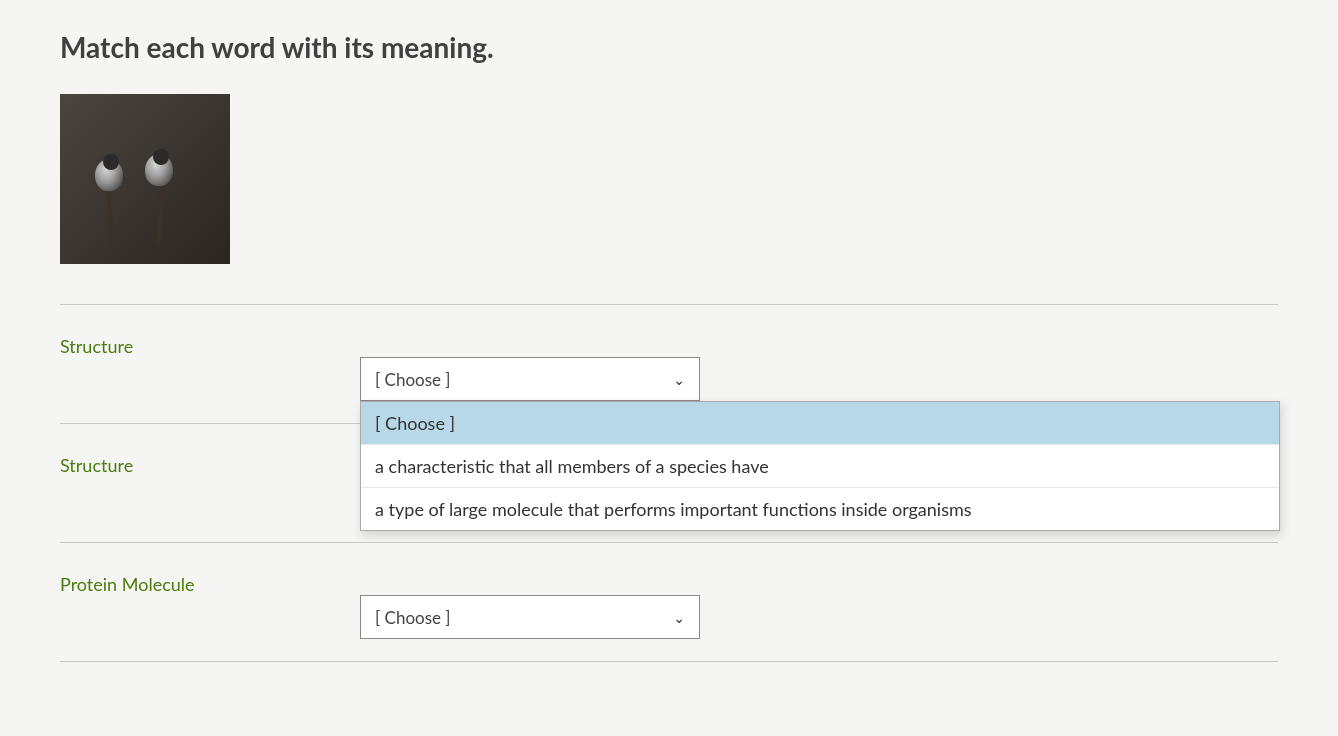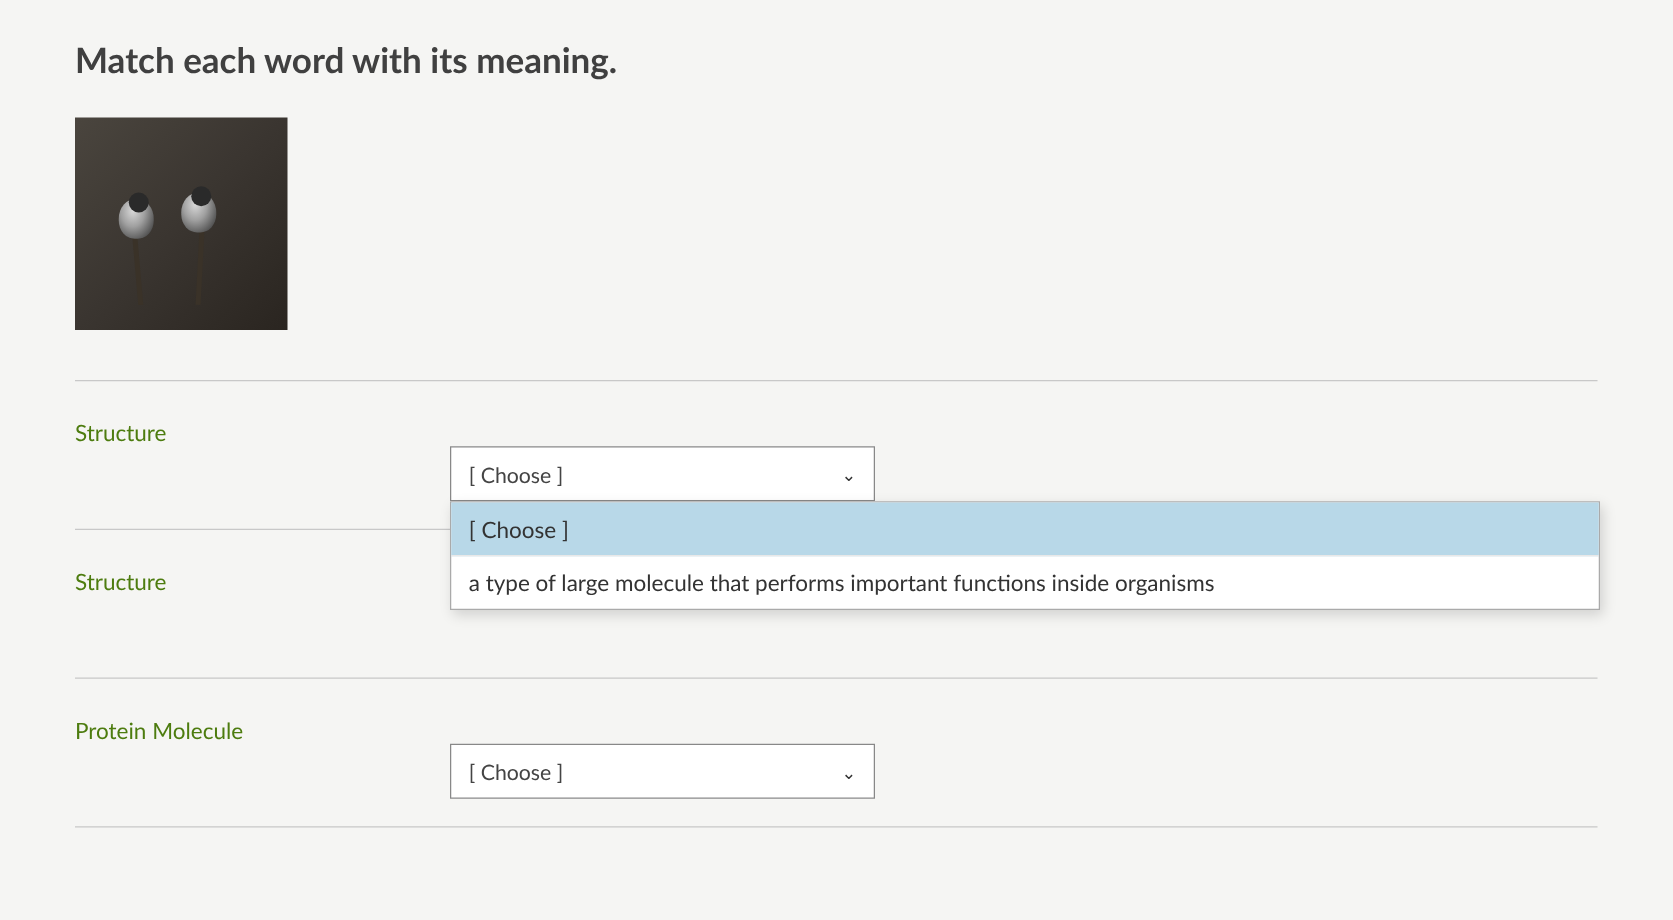--- a/index.html
+++ b/index.html
@@ -148,20 +148,21 @@
 
   <div class="match-row">
     <div class="match-label">Structure</div>
     <div class="dropdown-wrapper">
       <div class="dropdown-select">
         <span>[ Choose ]</span>
         <span class="chevron">⌄</span>
       </div>
       <div class="dropdown-menu">
         <div class="dropdown-option highlighted">[ Choose ]</div>
+        <div class="dropdown-option">a characteristic that all members of a species have</div>
         <div class="dropdown-option">a type of large molecule that performs important functions inside organisms</div>
       </div>
     </div>
   </div>
 
   <div class="match-row">
     <div class="match-label">Structure</div>
     <div class="dropdown-wrapper" style="visibility:hidden;">
       <div class="dropdown-select">
         <span>[ Choose ]</span>

